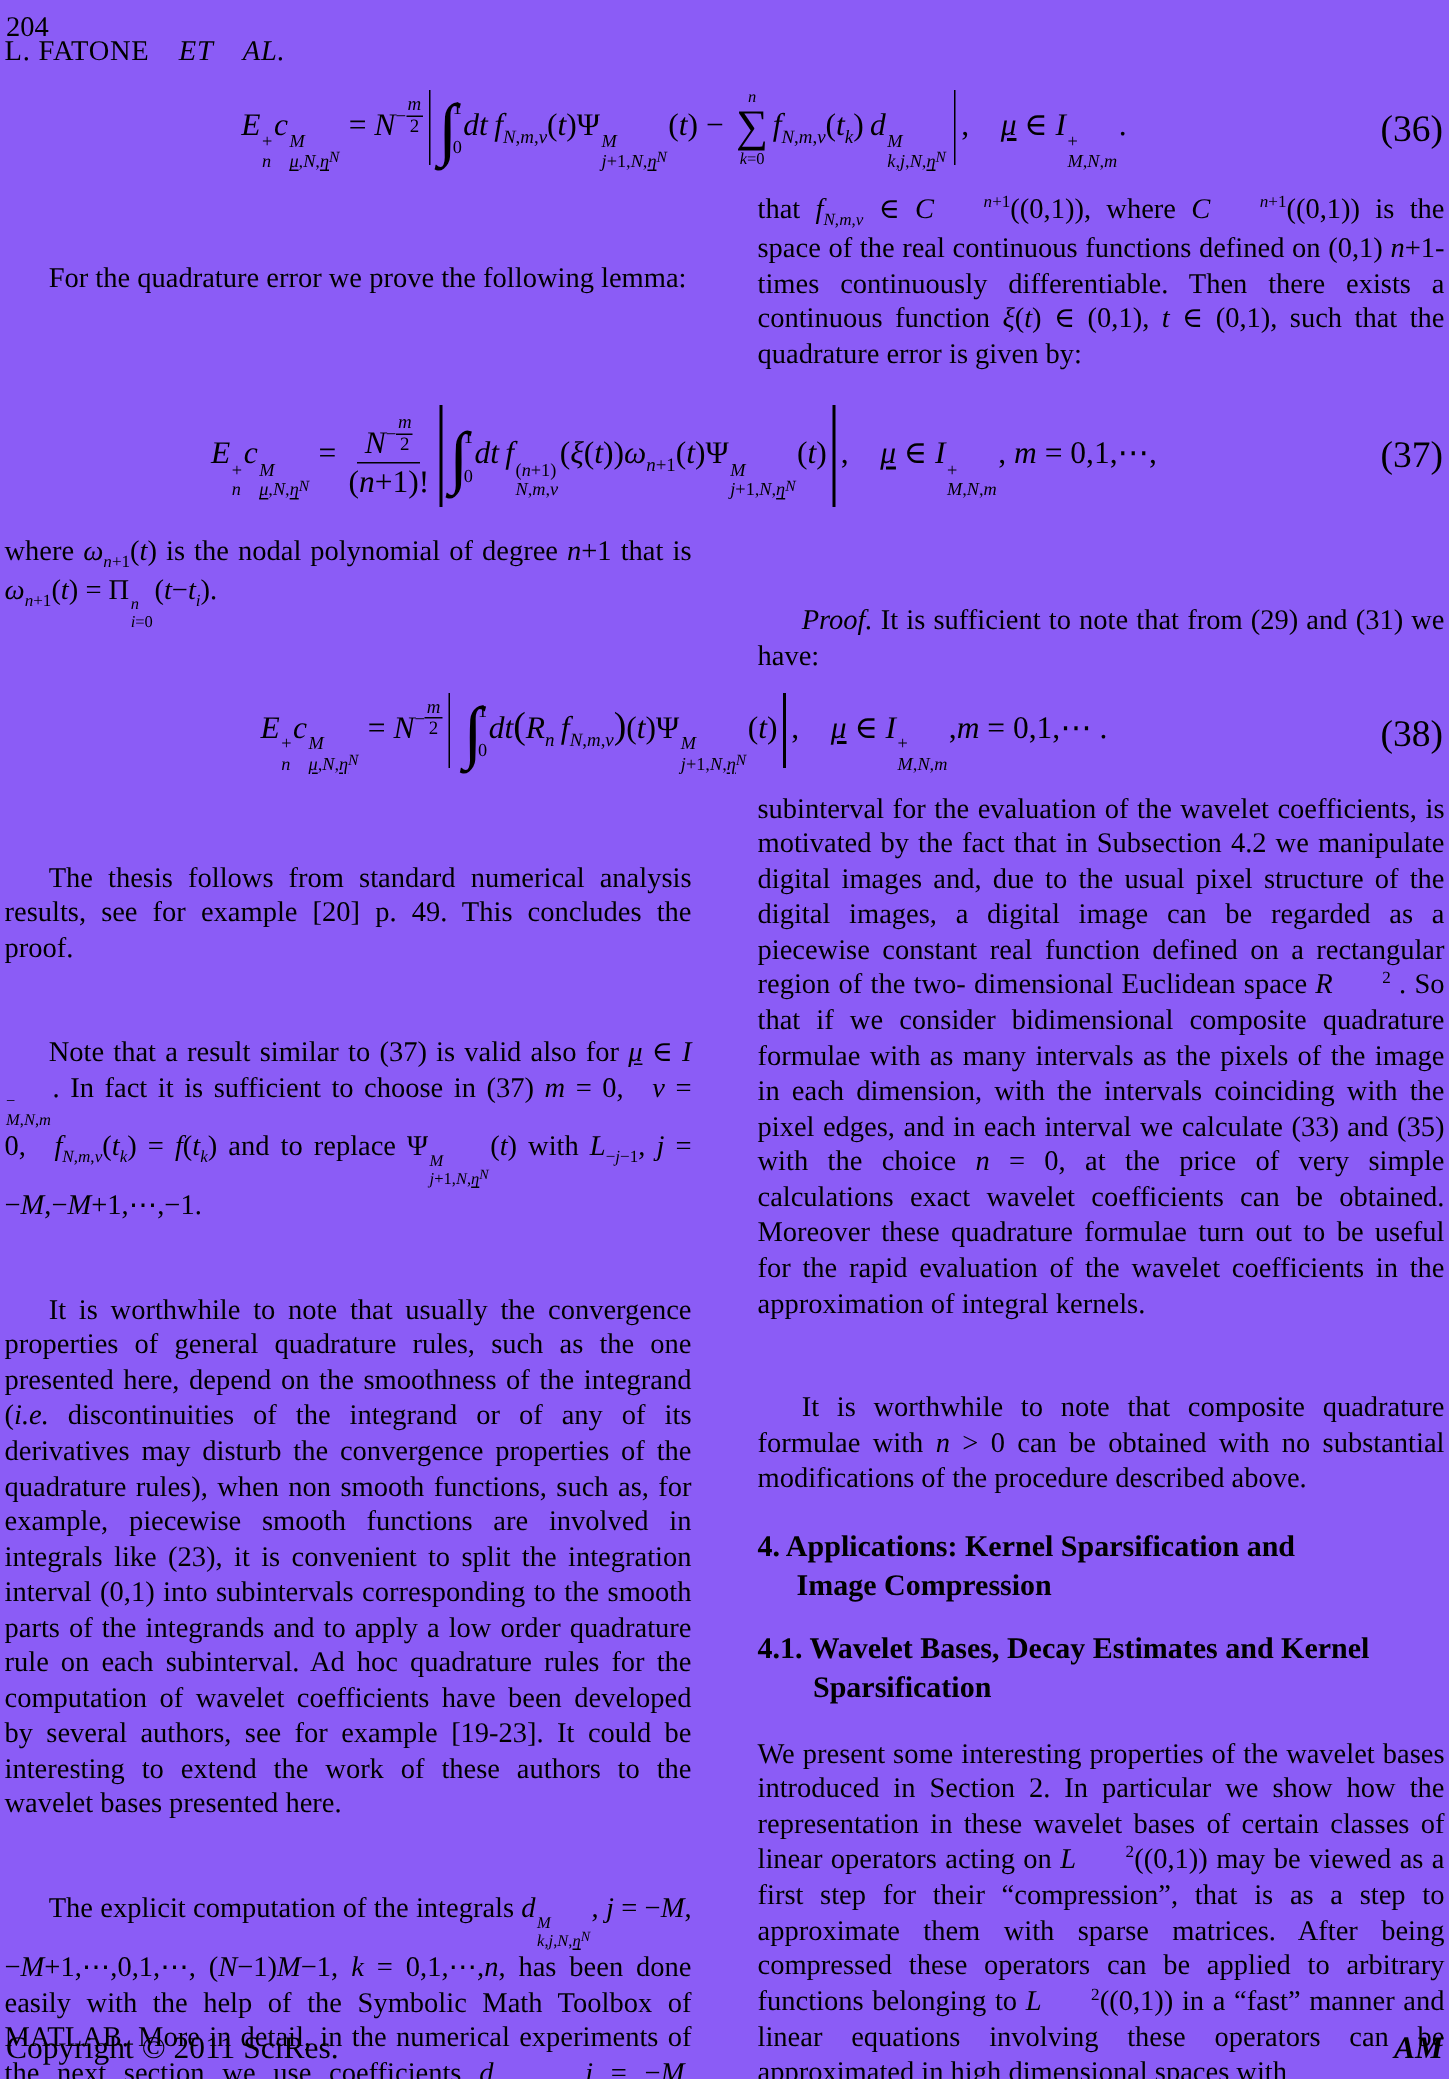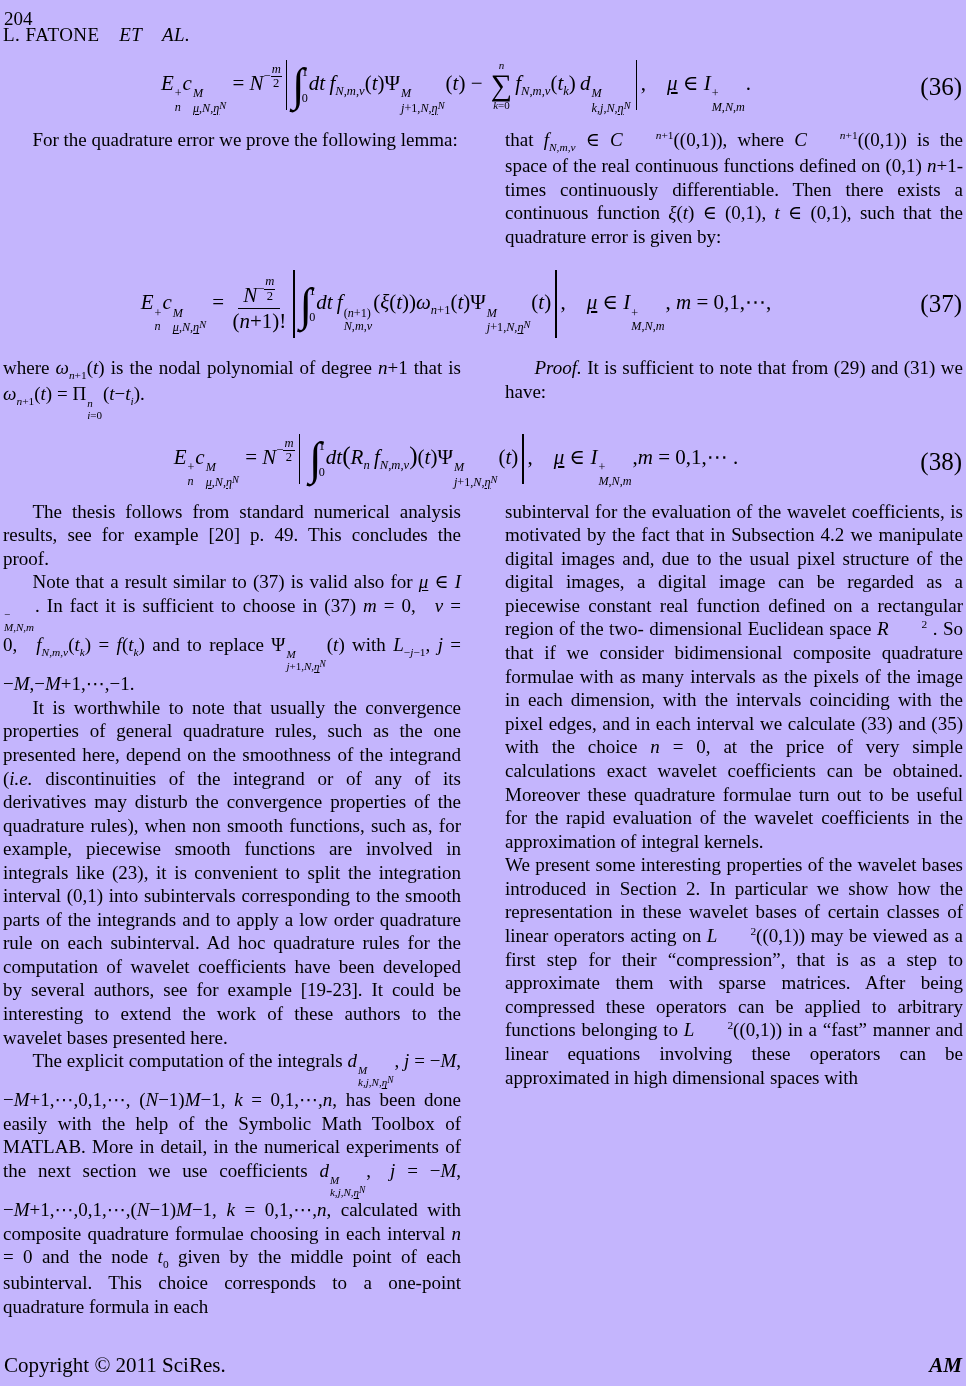--- a/index.html
+++ b/index.html
@@ -4,40 +4,40 @@
 <style>
   * { box-sizing: border-box; }
   html,body { margin:0; padding:0; background:#ffffff; }
   body {
     font-family: "Liberation Serif", "DejaVu Serif", serif;
     color:#000;
   }
   .page {
     position:relative;
     width:966px; height:1386px;
-    background:#c4b5fd;
+    background:#8b5cf6;
     padding:8px 3px 0 3px;
     overflow:hidden;
   }
   
   .header { position:relative; height:24px; font-size:19px; }
   .pagenum { position:absolute; left:1px; top:0; }
   .runtitle { position:absolute; left:0; right:16px; text-align:left; letter-spacing:0.5px;margin-top:16px; }
   
   .eqrow { display:flex; align-items:center; }
   .eqbody { flex:1; text-align:center; font-size:21px; white-space:nowrap; }
   .eqnum { width:54px; text-align:right; font-size:25px; padding-right:1px; }
   .eq36row { margin-top:24px; margin-bottom:10px; min-height:62px; }
   .eq37row { margin-top:12px; margin-bottom:8px; min-height:88px; }
   .eq38row { margin-top:10px; margin-bottom:8px; min-height:60px; }
   
   .cols { display:flex; gap:44px; }
   .col { flex:1; text-align:justify; font-size:19px; line-height:1.24; }
   .col p { margin:0; }
-  p.ind { text-indent:1.55em; }
+  p.ind { text-indent:1.55em;margin-top:46px; }
   
   .sech {
     font-weight:bold; font-size:20px; line-height:1.3;
     text-align:left; margin:20px 0 16px 0;
     padding-left:1.3em; text-indent:-1.3em;
   }
   .subh {
     font-weight:bold; font-size:20px; line-height:1.3;
     text-align:left; margin:16px 0 20px 0;
     padding-left:1.85em; text-indent:-1.85em;
@@ -229,20 +229,23 @@
       <p class="ind">The explicit computation of the integrals <i>d</i><span class="ss">
             <span class="st"><i>M</i></span>
             <span class="sb"><i>k</i>,<i>j</i>,<i>N</i>,<span class="u"><i>η</i></span><sup><i>N</i></sup></span>
           </span>, <i>j</i> = −<i>M</i>,−<i>M</i>+1,⋯,0,1,⋯, (<i>N</i>−1)<i>M</i>−1, <i>k</i> = 0,1,⋯,<i>n</i>, has been done easily with the help of the Symbolic Math Toolbox of MATLAB. More in detail, in the numerical experiments of the next section we use coefficients <i>d</i><span class="ss">
             <span class="st"><i>M</i></span>
             <span class="sb"><i>k</i>,<i>j</i>,<i>N</i>,<span class="u"><i>η</i></span><sup><i>N</i></sup></span>
           </span>, <i>j</i> = −<i>M</i>,−<i>M</i>+1,⋯,0,1,⋯,(<i>N</i>−1)<i>M</i>−1, <i>k</i> = 0,1,⋯,<i>n</i>, calculated with composite quadrature formulae choosing in each interval <i>n</i> = 0 and the node <i>t</i><sub class="msub">0</sub> given by the middle point of each subinterval. This choice corresponds to a one-point quadrature formula in each</p>
     </div>
     <div class="col">
       <p>subinterval for the evaluation of the wavelet coefficients, is motivated by the fact that in Subsection 4.2 we manipulate digital images and, due to the usual pixel structure of the digital images, a digital image can be regarded as a piecewise constant real function defined on a rectangular region of the two- dimensional Euclidean space <i>R</i><sup class="msup">2</sup> . So that if we consider bidimensional composite quadrature formulae with as many intervals as the pixels of the image in each dimension, with the intervals coinciding with the pixel edges, and in each interval we calculate (33) and (35) with the choice <i>n</i> = 0, at the price of very simple calculations exact wavelet coefficients can be obtained. Moreover these quadrature formulae turn out to be useful for the rapid evaluation of the wavelet coefficients in the approximation of integral kernels.</p>
+      <p class="ind">It is worthwhile to note that composite quadrature formulae with <i>n</i> &gt; 0 can be obtained with no substantial modifications of the procedure described above.</p>
+      <div class="sech">4. Applications: Kernel Sparsification and<br>Image Compression</div>
+      <div class="subh">4.1. Wavelet Bases, Decay Estimates and Kernel<br>Sparsification</div>
       <p>We present some interesting properties of the wavelet bases introduced in Section 2. In particular we show how the representation in these wavelet bases of certain classes of linear operators acting on <i>L</i><sup class="msup">2</sup>((0,1)) may be viewed as a first step for their “compression”, that is as a step to approximate them with sparse matrices. After being compressed these operators can be applied to arbitrary functions belonging to <i>L</i><sup class="msup">2</sup>((0,1)) in a “fast” manner and linear equations involving these operators can be approximated in high dimensional spaces with</p>
     </div>
   </div>
 
   <div class="footer">
     <span>Copyright © 2011 SciRes.</span>
     <span class="journal">AM</span>
   </div>
 
 </div>

